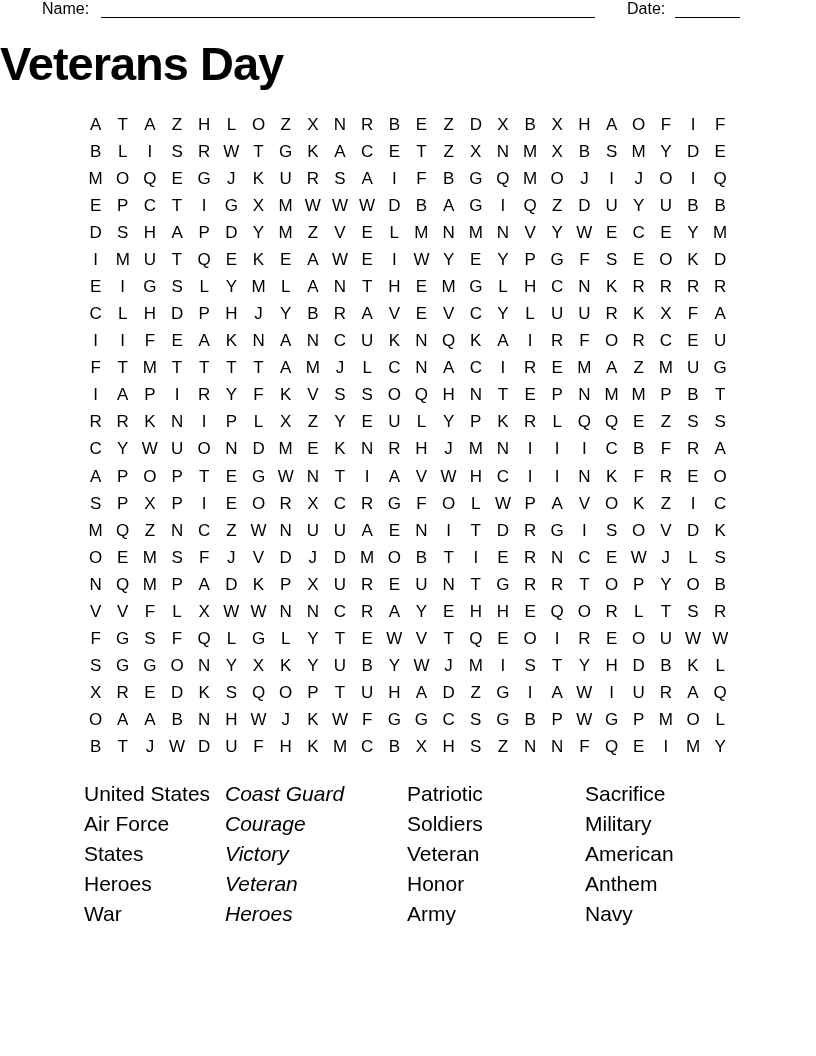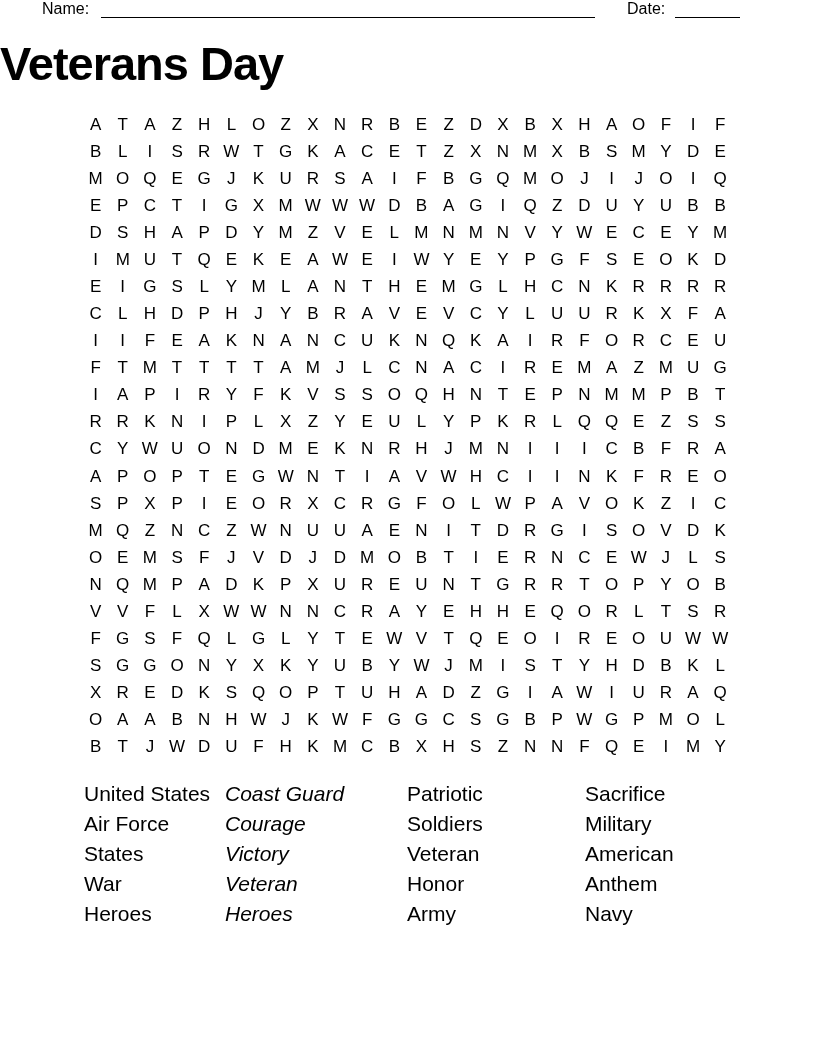--- a/index.html
+++ b/index.html
@@ -636,22 +636,22 @@
     <span class="cell">I</span>
     <span class="cell">M</span>
     <span class="cell">Y</span>
   </div>
 
 <div class="word-list">
     <div class="word-col" style="left: 48px; margin-left: 36px;">
       <div class="word">United States</div>
       <div class="word">Air Force</div>
       <div class="word">States</div>
+      <div class="word">Heroes</div>
       <div class="word">War</div>
-      <div class="word">Heroes</div>
     </div>
     <div class="word-col" style="left: 225px; font-style: italic;">
       <div class="word">Coast Guard</div>
       <div class="word">Courage</div>
       <div class="word">Victory</div>
       <div class="word">Veteran</div>
       <div class="word">Heroes</div>
     </div>
     <div class="word-col" style="left: 407px;">
       <div class="word">Patriotic</div>

